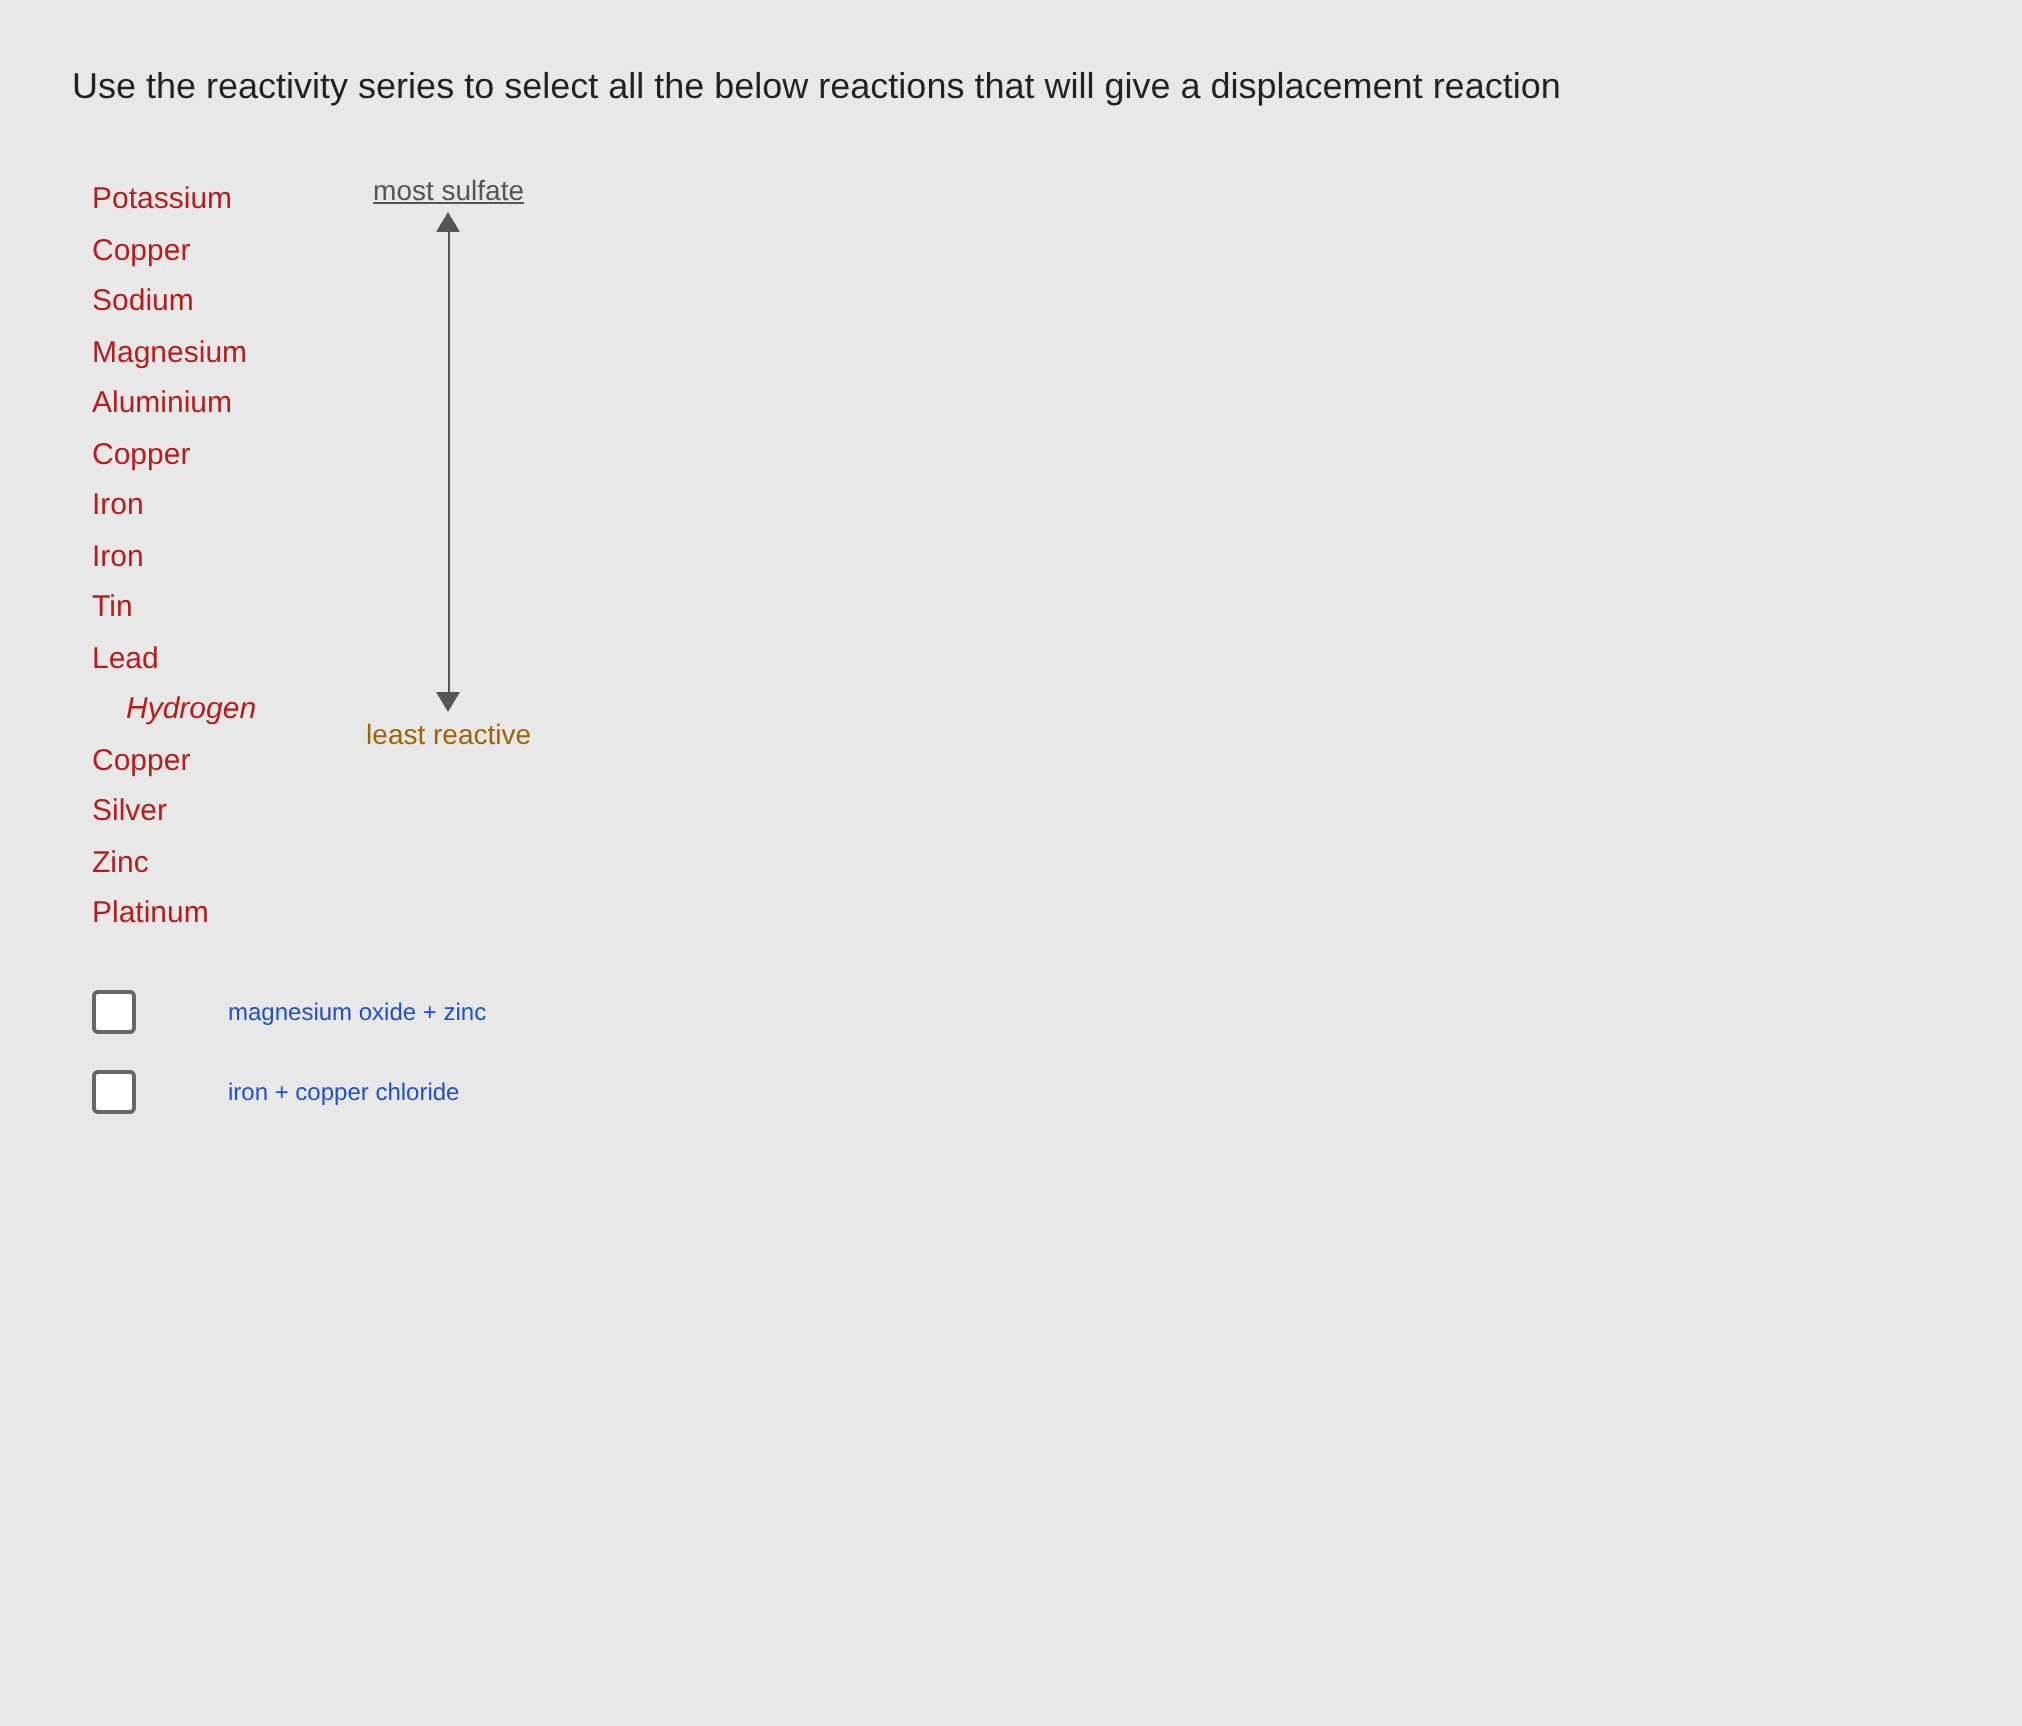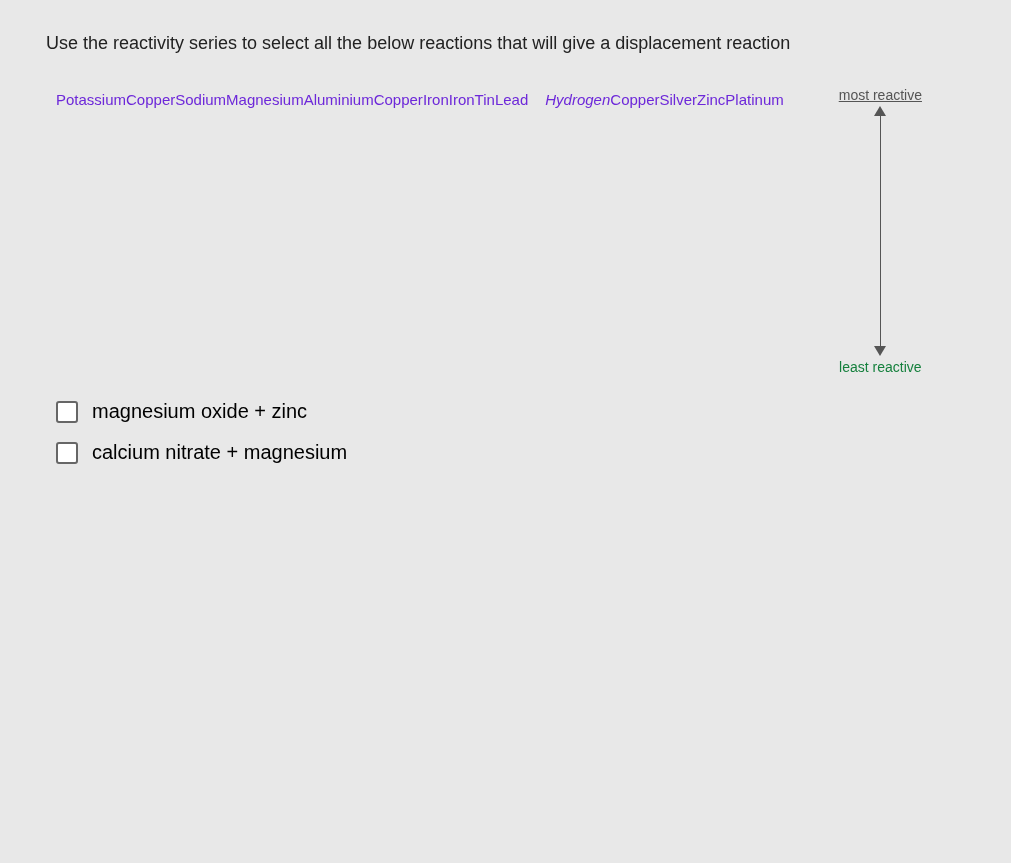--- a/index.html
+++ b/index.html
@@ -11,38 +11,38 @@
     body {
       width: 1011px;
       height: 863px;
       background-color: #e8e8e8;
       font-family: Arial, sans-serif;
       color: #333;
       overflow: hidden;
     }
 
     .page-container {
-      padding: 30px 30px 30px 46px;
+      padding: 30px 30px 30px 36px;
       max-width: 1011px;
     }
 
     .question-text {
       font-size: 18px;
       line-height: 1.5;
       color: #222;
       margin-bottom: 30px;
       font-weight: 400;
     }
 
     .elements-list {
       display: flex;
-      flex-direction: row;
+      flex-direction: column;
       font-size: 15px;
       line-height: 1.7;
-      color: #6d28d9;
+      color: #b91c1c;
     }
 
     .elements-list .element-item {
       font-size: 15px;
     }
 
     .elements-list .element-item.italic {
       font-style: italic;
       margin-left: 17px;
     }
@@ -83,22 +83,23 @@
       width: 22px;
       height: 22px;
       border: 2px solid #666;
       border-radius: 3px;
       background-color: #fff;
       flex-shrink: 0;
       cursor: pointer;
     }
 
     .choice-label {
-      font-size: 20px;
-      color: #000000;
+      font-size: 12px;
+      color: #1d4ed8;
+      margin-left: 32px;
     }
 
     .reactivity-wrapper {
       display: flex;
       align-items: flex-start;
       margin-left: 10px;
       margin-bottom: 25px;
     }
 
     .scale-visual {
@@ -111,21 +112,21 @@
 
     .scale-top-label {
       font-size: 14px;
       color: #555;
       margin-bottom: 3px;
       text-decoration: underline;
     }
 
     .scale-bottom-label {
       font-size: 14px;
-      color: #15803d;
+      color: #a16207;
       margin-top: 3px;
     }
 
     .scale-line-container {
       display: flex;
       flex-direction: column;
       align-items: center;
     }
 
     .v-line {
@@ -155,35 +156,35 @@
         <div class="element-item">Tin</div>
         <div class="element-item">Lead</div>
         <div class="element-item italic">Hydrogen</div>
         <div class="element-item">Copper</div>
         <div class="element-item">Silver</div>
         <div class="element-item">Zinc</div>
         <div class="element-item">Platinum</div>
       </div>
 
     <div class="scale-visual">
-      <div class="scale-top-label">most reactive</div>
+      <div class="scale-top-label">most sulfate</div>
       <div class="scale-line-container">
         <div class="arrow-up"></div>
         <div class="v-line"></div>
         <div class="arrow-down"></div>
       </div>
       <div class="scale-bottom-label">least reactive</div>
     </div>
   </div>
 
   <div class="choices-section">
 
   <div class="choice-item">
         <div class="choice-checkbox"></div>
         <span class="choice-label">magnesium oxide + zinc</span>
       </div>
       <div class="choice-item">
         <div class="choice-checkbox"></div>
-        <span class="choice-label">calcium nitrate + magnesium</span>
+        <span class="choice-label">iron + copper chloride</span>
       </div>
     </div>
 
 </div>
 
 </body></html>

